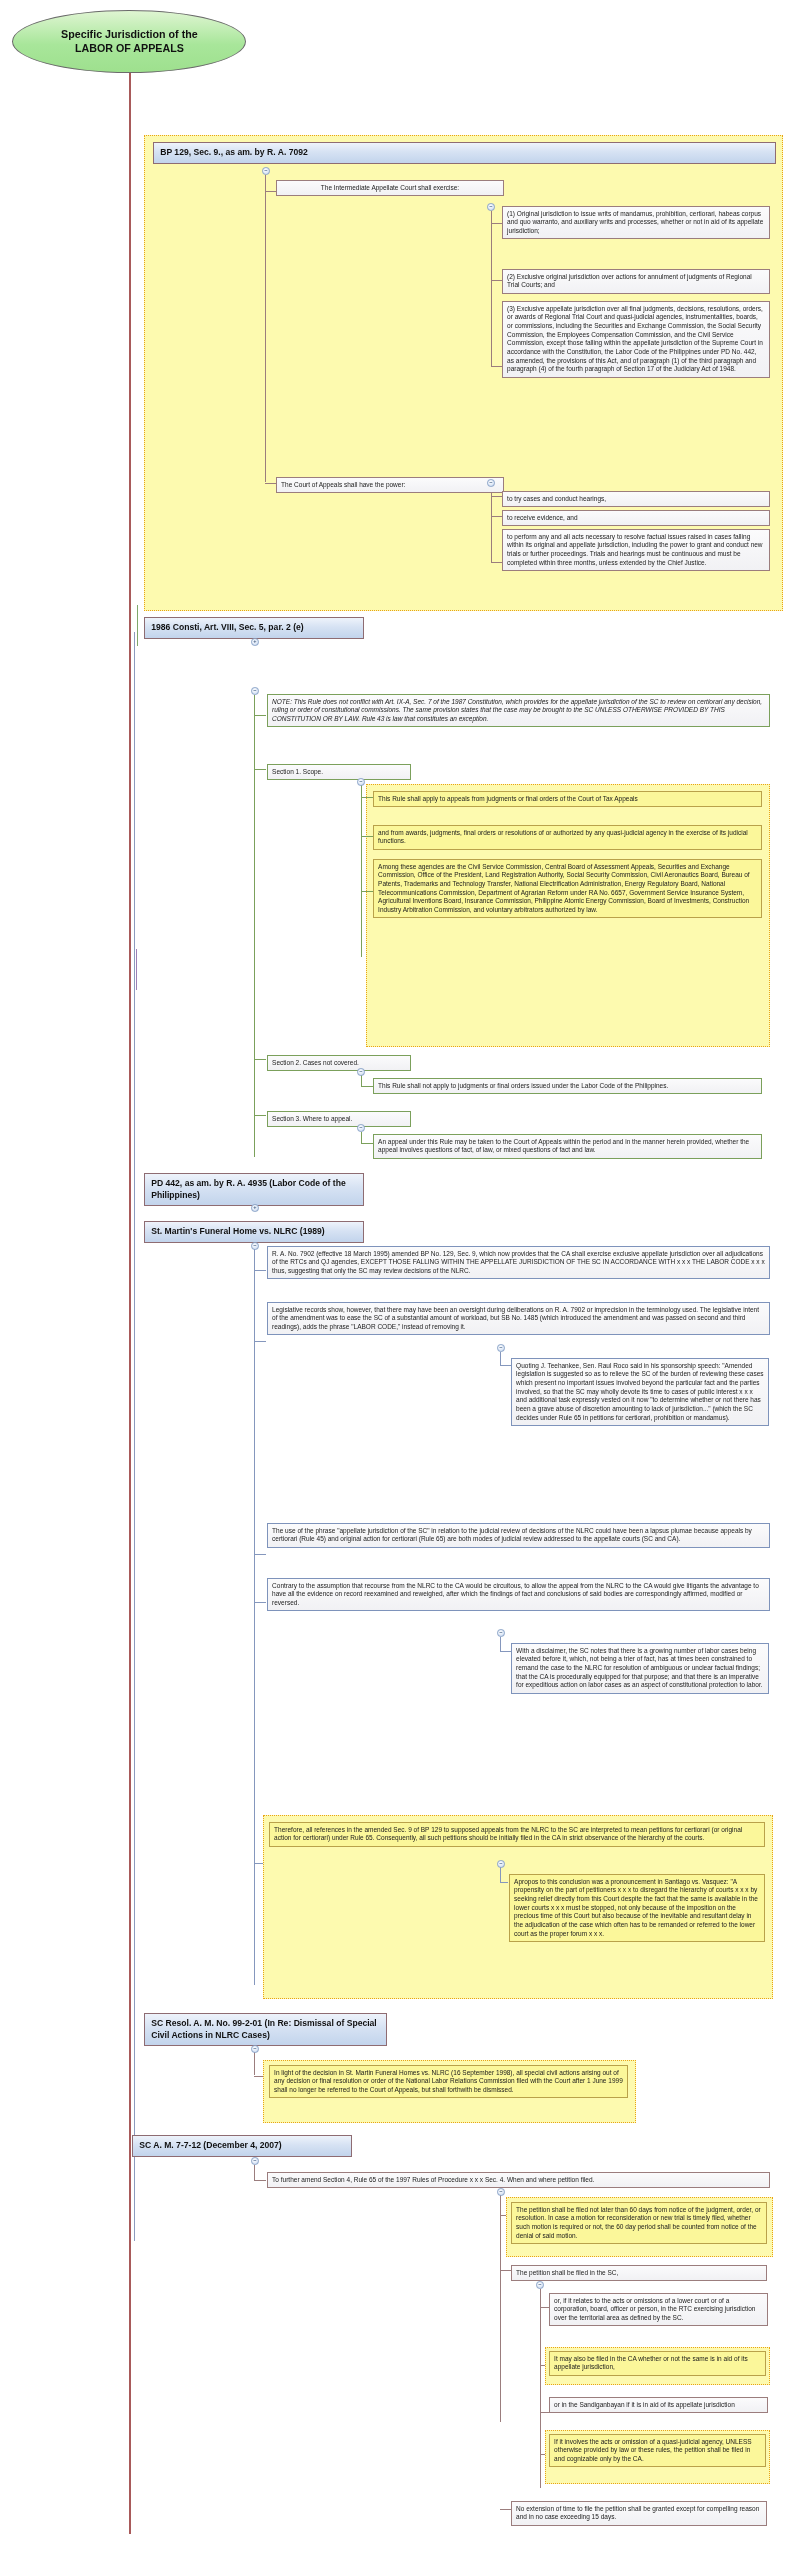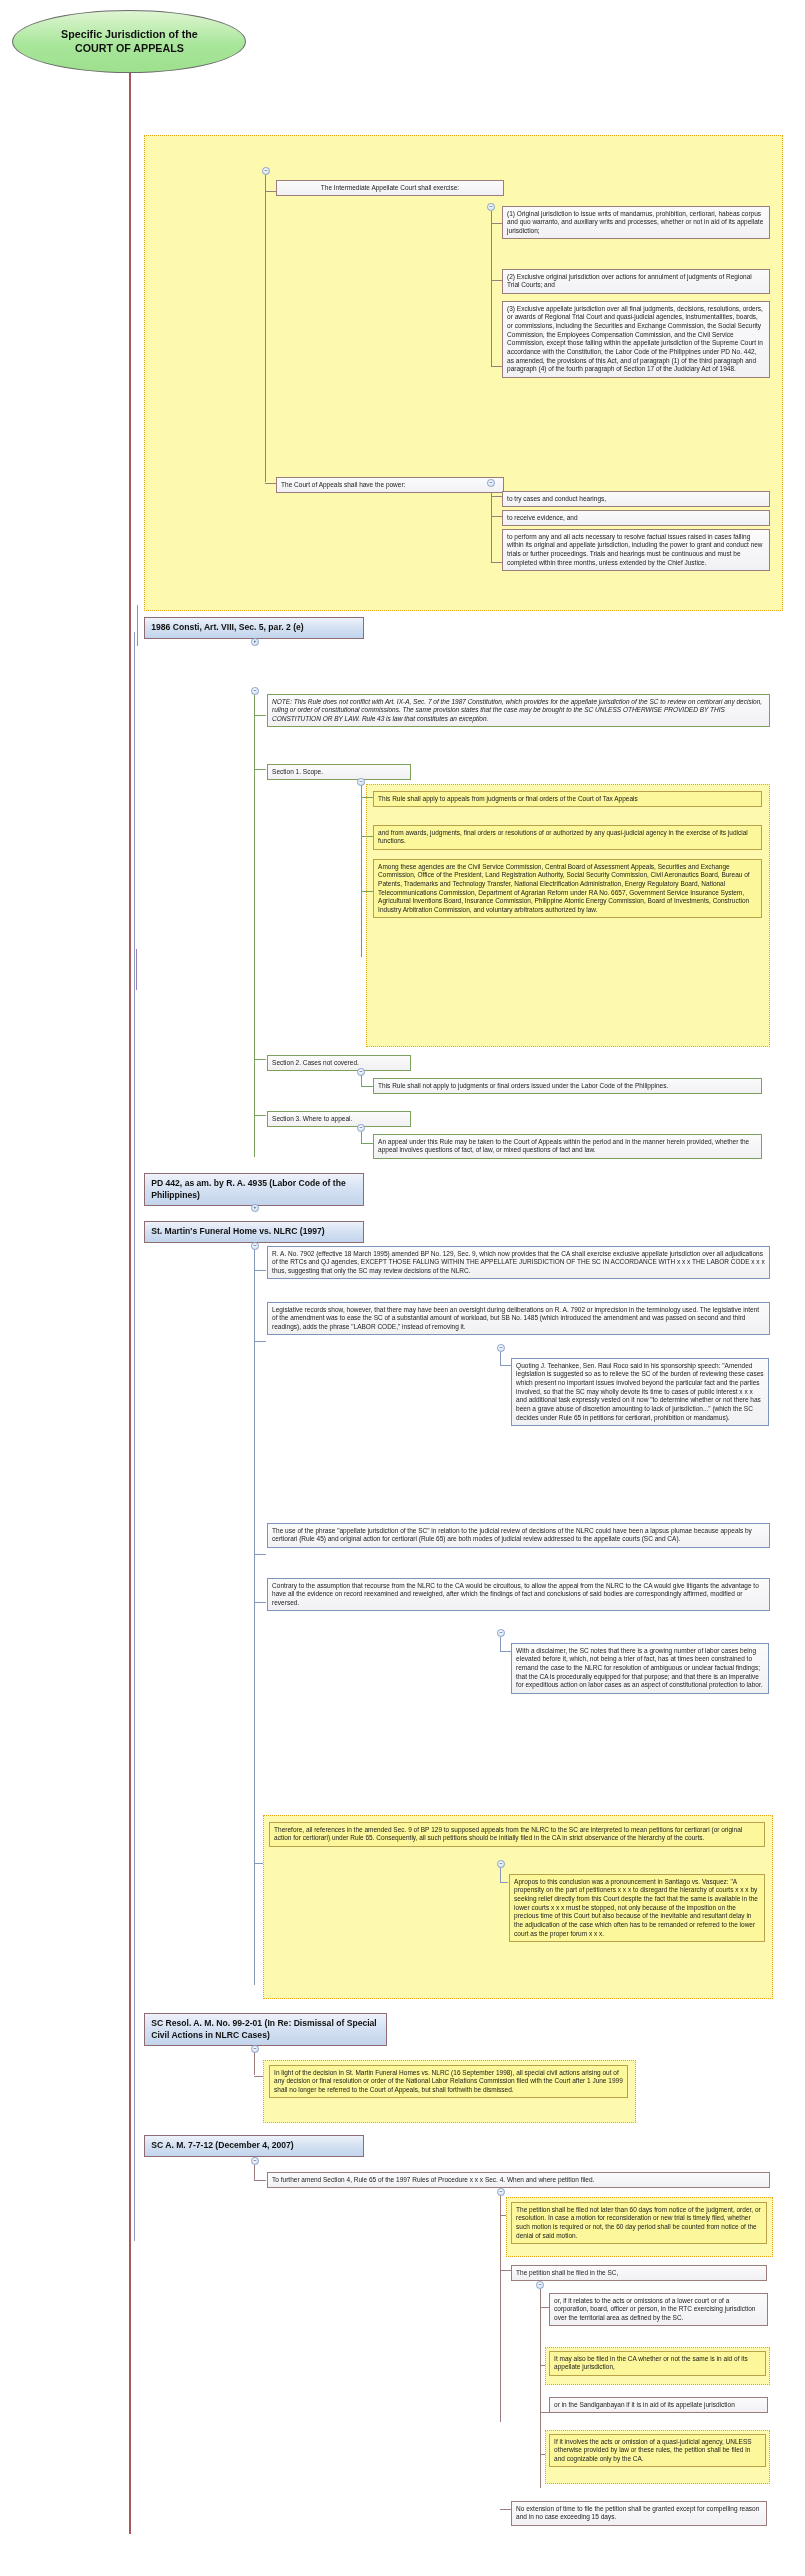--- a/index.html
+++ b/index.html
@@ -113,31 +113,32 @@
   }
 </style>
 </head>
 <body>
 
 <div class="canvas">
 
   <div class="root-ellipse">
     <div>
       <div>Specific Jurisdiction of the</div>
-      <div>COURT OF APPEALS</div>
+      <div>LABOR OF APPEALS</div>
     </div>
   </div>
 
   <div class="trunk" style="left:129px; top:73px; height:2461px;"></div>
   <div class="trunk2" style="left:134px; top:632px; height:1609px;"></div>
   <div class="trunk3" style="left:137px; top:605px; height:41px;"></div>
   <div class="trunk4" style="left:136px; top:949px; height:41px;"></div>
 
   <div class="dash-box" style="left:144px; top:135px; width:639px; height:476px;"></div>
 
+  <div class="sec-head" style="left:153px; top:142px; width:623px;">BP 129, Sec. 9., as am. by R. A. 7092</div>
 
   <div class="toggle" style="left:262px; top:167px;">
       <span>−</span>
     </div>
   <div class="lnk v" style="left:265px; top:175px; height:16.5px;"></div>
   <div class="lnk h" style="left:265px; top:191px; width:11px;"></div>
 
   <div class="node center" style="left:276px; top:180px; width:228px;">The Intermediate Appellate Court shall exercise:</div>
 
   <div class="toggle" style="left:487px; top:203px;">
@@ -215,21 +216,21 @@
     </div>
   <div class="lnk v g" style="left:361px; top:1132px; height:11px;"></div>
   <div class="lnk h g" style="left:361px; top:1143px; width:12.4px;"></div>
   <div class="node greenb" style="left:373px; top:1134px; width:389px;">An appeal under this Rule may be taken to the Court of Appeals within the period and in the manner herein provided, whether the appeal involves questions of fact, of law, or mixed questions of fact and law.</div>
 
   <div class="sec-head" style="left:144px; top:1173px; width:220px;">PD 442, as am. by R. A. 4935 (Labor Code of the Philippines)</div>
   <div class="toggle" style="left:251px; top:1204px;">
       <span>+</span>
     </div>
 
-  <div class="sec-head" style="left:144px; top:1221px; width:220px;">St. Martin's Funeral Home vs. NLRC (1997)</div>
+  <div class="sec-head" style="left:144px; top:1221px; width:220px;">St. Martin's Funeral Home vs. NLRC (1989)</div>
 
   <div class="toggle" style="left:251px; top:1242px;">
       <span>−</span>
     </div>
   <div class="lnk v b" style="left:254px; top:1249px; height:736px;"></div>
   <div class="lnk h b" style="left:254px; top:1270px; width:12.4px;"></div>
   <div class="lnk h b" style="left:254px; top:1341px; width:12.4px;"></div>
   <div class="lnk h b" style="left:254px; top:1554px; width:12.4px;"></div>
   <div class="lnk h b" style="left:254px; top:1602px; width:12.4px;"></div>
   <div class="lnk h b" style="left:254px; top:1863px; width:12.4px;"></div>
@@ -268,21 +269,21 @@
 
   <div class="toggle" style="left:251px; top:2045px;">
       <span>−</span>
     </div>
   <div class="lnk v" style="left:254px; top:2052px; height:23.4px;"></div>
   <div class="lnk h" style="left:254px; top:2076px; width:12.4px;"></div>
 
   <div class="dash-box" style="left:263px; top:2060px; width:373px; height:63px;"></div>
   <div class="node hl" style="left:269px; top:2065px; width:359px;">In light of the decision in St. Martin Funeral Homes vs. NLRC (16 September 1998), all special civil actions arising out of any decision or final resolution or order of the National Labor Relations Commission filed with the Court after 1 June 1999 shall no longer be referred to the Court of Appeals, but shall forthwith be dismissed.</div>
 
-  <div class="sec-head" style="left:144px; top:2135px; width:220px;">SC A. M. 7-7-12 (December 4, 2007)</div>
+  <div class="sec-head" style="left:132px; top:2135px; width:220px;">SC A. M. 7-7-12 (December 4, 2007)</div>
 
   <div class="toggle" style="left:251px; top:2157px;">
       <span>−</span>
     </div>
   <div class="lnk v" style="left:254px; top:2165px; height:15px;"></div>
   <div class="lnk h" style="left:254px; top:2180px; width:12.4px;"></div>
 
   <div class="node" style="left:267px; top:2172px; width:503px;">To further amend Section 4, Rule 65 of the 1997 Rules of Procedure x x x Sec. 4. When and where petition filed.</div>
 
   <div class="toggle" style="left:497px; top:2188px;">

